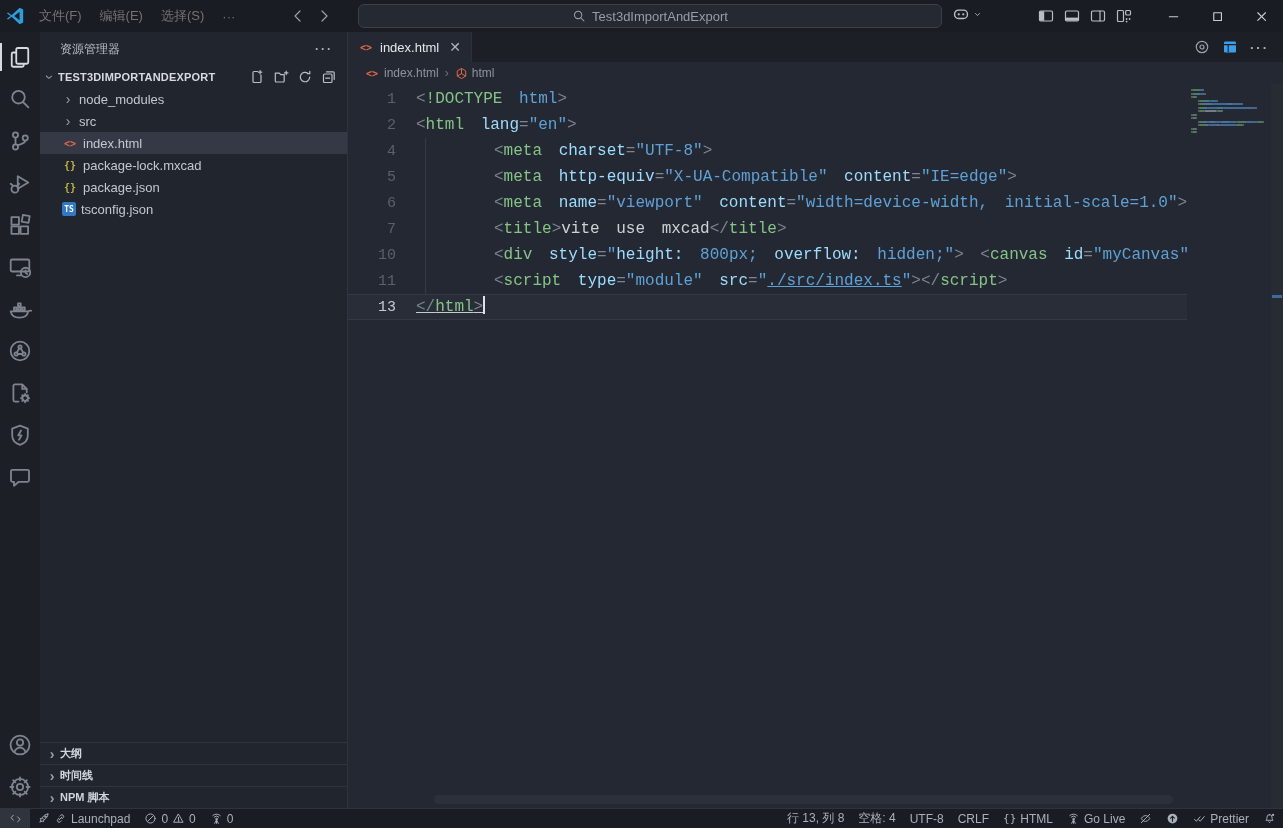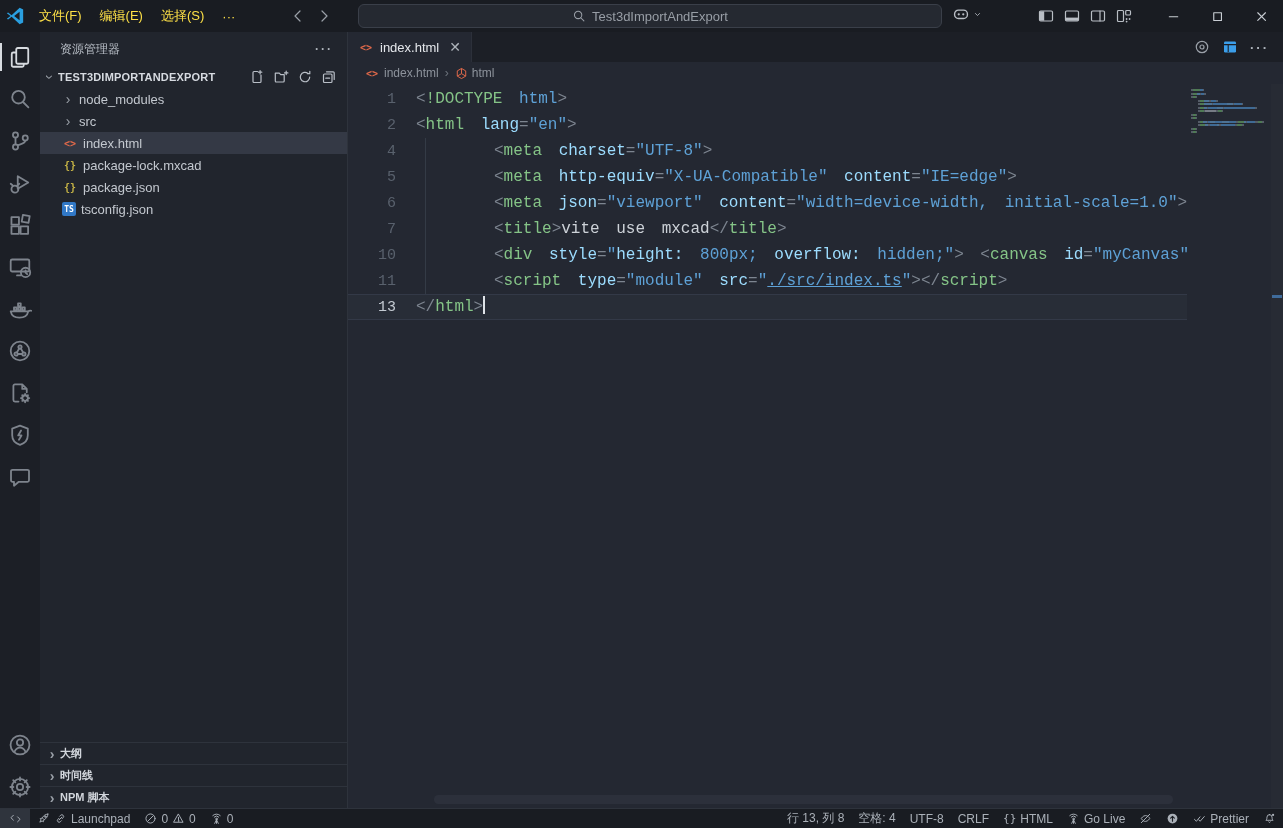--- a/index.html
+++ b/index.html
@@ -4,21 +4,21 @@
 <style>
   * { margin:0; padding:0; box-sizing:border-box; user-select:none; }
   html,body { width:1283px; height:828px; overflow:hidden; }
   body {
     background:#1a1d23; color:#c8ccd2;
     font-family:"Liberation Sans", sans-serif; font-size:13px;
   }
   
   .titlebar { position:relative; height:32px; background:#191c22; display:flex; align-items:center; }
   .logo { width:30px; display:flex; justify-content:center; align-items:center; }
-  .menubar { display:flex; align-items:center; color:#fde047; }
+  .menubar { display:flex; align-items:center; color:#737373; }
   .menu-item { padding:4px 9px; border-radius:5px; cursor:default; }
   .nav-arrows { display:flex; gap:10px; margin-left:46px; color:#9aa0a8; align-items:center; }
   .command-center {
     position:absolute; left:358px; top:4px; width:584px; height:24px;
     background:#252931; border:1px solid #3a3f49; border-radius:6px;
     display:flex; align-items:center; justify-content:center; gap:6px;
     color:#989ea6; font-size:13px;
   }
   .copilot-btn { position:absolute; left:952px; top:5px; display:flex; align-items:center; gap:2px; color:#b9bec5; }
   .layout-controls { position:absolute; left:1038px; top:0; height:32px; display:flex; align-items:center; gap:10px; color:#b9bec5; }
@@ -56,21 +56,21 @@
   .tab { display:flex; align-items:center; gap:6px; padding:0 10px; background:#242832; color:#e4e7eb; font-size:13px; border-right:1px solid rgba(255,255,255,0.04); }
   .tab-close { color:#aeb4bb; font-size:14px; margin-left:4px; }
   .editor-actions { margin-left:auto; display:flex; align-items:center; gap:12px; padding-right:14px; }
   .breadcrumbs { height:22px; display:flex; align-items:center; gap:6px; padding-left:16px; color:#8d939c; font-size:12px; }
   .crumb { display:flex; align-items:center; gap:4px; }
   .crumb-sep { color:#6c727b; }
   
   .code-wrap { position:relative; flex:1; overflow:hidden; }
   .code { position:absolute; left:0; top:2px; right:96px; overflow:hidden; }
   .cl { height:26px; line-height:26px; white-space:pre; font-family:"Liberation Mono", monospace; font-size:16px; word-spacing:7px; }
-  .cl.cur { background:#282d37; box-shadow:inset 0 1px 0 #333947, inset 0 -1px 0 #333947; }
+  .cl.cur { background:#282d37; box-shadow:inset 0 1px 0 #333947, inset 0 -1px 0 #333947;text-decoration:underline; }
   .ln { display:inline-block; width:48px; text-align:right; margin-right:20px; color:#59616d; font-size:15px; }
   .cl.cur .ln { color:#c4cad2; }
   .ind { display:inline-block; width:78px; height:26px; vertical-align:top; position:relative; }
   .ind::before { content:""; position:absolute; left:9px; top:0; bottom:0; border-left:1px solid #343b46; }
   .tk-p { color:#7d8590; }
   .tk-t { color:var(--tag,#85c487); }
   .tk-a { color:var(--attr,#9cdcfe); }
   .tk-s { color:var(--str,#5ea1d6); }
   .tk-x { color:#cdd2d8; }
   .tk-l { color:var(--str,#5ea1d6); text-decoration:underline; }
@@ -404,21 +404,21 @@
           </span>
         <span>html</span>
       </span>
     </div>
     <div class="code-wrap">
       <div class="code" id="code">
           <div class="cl"><span class="ln">1</span><span class="tk-p">&lt;</span><span class="tk-t">!DOCTYPE </span><span class="tk-s">html</span><span class="tk-p">&gt;</span></div>
           <div class="cl"><span class="ln">2</span><span class="tk-p">&lt;</span><span class="tk-t">html </span><span class="tk-a">lang</span><span class="tk-p">=</span><span class="tk-s">"en"</span><span class="tk-p">&gt;</span></div>
           <div class="cl"><span class="ln">4</span><span class="ind"></span><span class="tk-p">&lt;</span><span class="tk-t">meta </span><span class="tk-a">charset</span><span class="tk-p">=</span><span class="tk-s">"UTF-8"</span><span class="tk-p">&gt;</span></div>
           <div class="cl"><span class="ln">5</span><span class="ind"></span><span class="tk-p">&lt;</span><span class="tk-t">meta </span><span class="tk-a">http-equiv</span><span class="tk-p">=</span><span class="tk-s">"X-UA-Compatible" </span><span class="tk-a">content</span><span class="tk-p">=</span><span class="tk-s">"IE=edge"</span><span class="tk-p">&gt;</span></div>
-          <div class="cl"><span class="ln">6</span><span class="ind"></span><span class="tk-p">&lt;</span><span class="tk-t">meta </span><span class="tk-a">json</span><span class="tk-p">=</span><span class="tk-s">"viewport" </span><span class="tk-a">content</span><span class="tk-p">=</span><span class="tk-s">"width=device-width, initial-scale=1.0"</span><span class="tk-p">&gt;</span></div>
+          <div class="cl"><span class="ln">6</span><span class="ind"></span><span class="tk-p">&lt;</span><span class="tk-t">meta </span><span class="tk-a">name</span><span class="tk-p">=</span><span class="tk-s">"viewport" </span><span class="tk-a">content</span><span class="tk-p">=</span><span class="tk-s">"width=device-width, initial-scale=1.0"</span><span class="tk-p">&gt;</span></div>
           <div class="cl"><span class="ln">7</span><span class="ind"></span><span class="tk-p">&lt;</span><span class="tk-t">title</span><span class="tk-p">&gt;</span><span class="tk-x">vite use mxcad</span><span class="tk-p">&lt;/</span><span class="tk-t">title</span><span class="tk-p">&gt;</span></div>
           <div class="cl"><span class="ln">10</span><span class="ind"></span><span class="tk-p">&lt;</span><span class="tk-t">div </span><span class="tk-a">style</span><span class="tk-p">=</span><span class="tk-s">"</span><span class="tk-a">height:</span><span class="tk-s"> 800px; </span><span class="tk-a">overflow:</span><span class="tk-s"> hidden;"</span><span class="tk-p">&gt; &lt;</span><span class="tk-t">canvas </span><span class="tk-a">id</span><span class="tk-p">=</span><span class="tk-s">"myCanvas"</span></div>
           <div class="cl"><span class="ln">11</span><span class="ind"></span><span class="tk-p">&lt;</span><span class="tk-t">script </span><span class="tk-a">type</span><span class="tk-p">=</span><span class="tk-s">"module" </span><span class="tk-a">src</span><span class="tk-p">=</span><span class="tk-s">"</span><span class="tk-l">./src/index.ts</span><span class="tk-s">"</span><span class="tk-p">&gt;&lt;/</span><span class="tk-t">script</span><span class="tk-p">&gt;</span></div>
           <div class="cl cur"><span class="ln">13</span><span class="tk-p">&lt;/</span><span class="tk-t">html</span><span class="tk-p">&gt;</span><span class="caret"></span></div>
         </div>
       <div class="minimap" id="minimap">
           <div class="mm-row" style="padding-left: 2px;"><span class="mm-seg" style="width: 1.5px; background: rgb(85, 93, 104);"></span><span class="mm-seg" style="width: 7.2px; background: rgb(79, 122, 85);"></span><span class="mm-seg" style="width: 3.2px; background: rgb(63, 106, 148);"></span><span class="mm-seg" style="width: 1.5px; background: rgb(85, 93, 104);"></span></div>
           <div class="mm-row" style="padding-left: 2px;"><span class="mm-seg" style="width: 1.5px; background: rgb(85, 93, 104);"></span><span class="mm-seg" style="width: 4px; background: rgb(79, 122, 85);"></span><span class="mm-seg" style="width: 3.2px; background: rgb(77, 115, 150);"></span><span class="mm-seg" style="width: 1.5px; background: rgb(85, 93, 104);"></span><span class="mm-seg" style="width: 3.2px; background: rgb(63, 106, 148);"></span><span class="mm-seg" style="width: 1.5px; background: rgb(85, 93, 104);"></span></div>
           <div class="mm-row" style="padding-left: 2px;"><span class="mm-seg" style="width: 1.5px; background: rgb(85, 93, 104);"></span><span class="mm-seg" style="width: 3.2px; background: rgb(79, 122, 85);"></span><span class="mm-seg" style="width: 1.5px; background: rgb(85, 93, 104);"></span></div>
           <div class="mm-row" style="padding-left: 9px;"><span class="mm-seg" style="width: 1.5px; background: rgb(85, 93, 104);"></span><span class="mm-seg" style="width: 4px; background: rgb(79, 122, 85);"></span><span class="mm-seg" style="width: 5.6px; background: rgb(77, 115, 150);"></span><span class="mm-seg" style="width: 1.5px; background: rgb(85, 93, 104);"></span><span class="mm-seg" style="width: 5.6px; background: rgb(63, 106, 148);"></span><span class="mm-seg" style="width: 1.5px; background: rgb(85, 93, 104);"></span></div>

